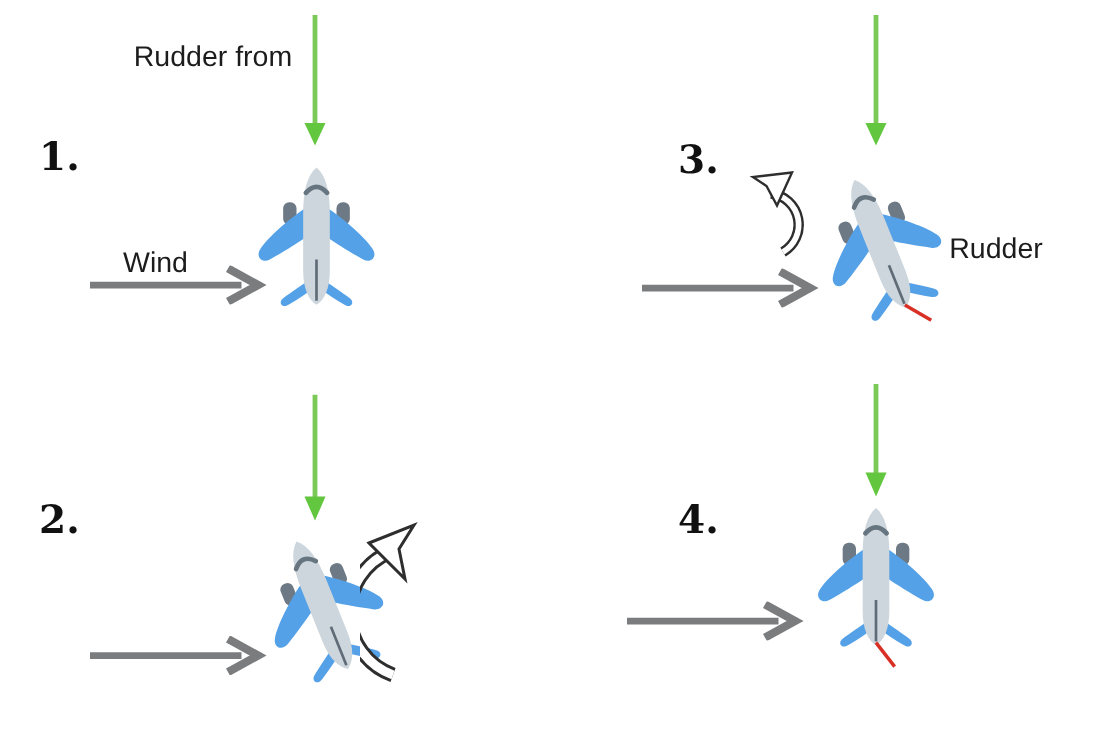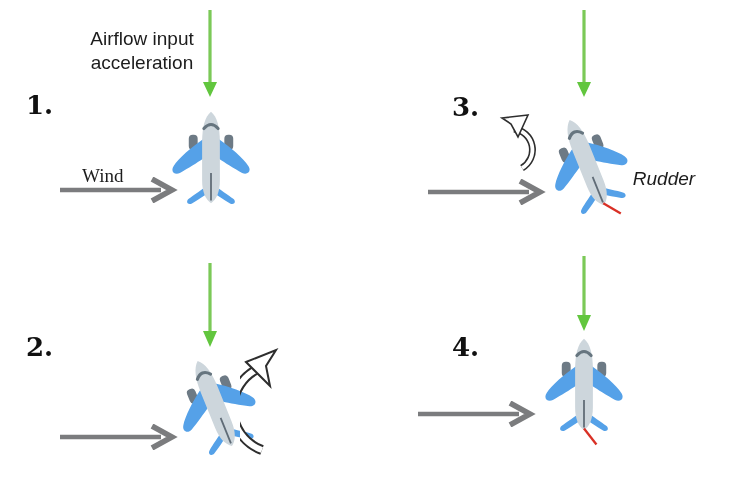--- a/index.html
+++ b/index.html
@@ -42,30 +42,29 @@
         <path d="M37,22 Q45,13 53,22" stroke="#66757f" stroke-width="3.5" fill="none" stroke-linecap="round"></path>
 
         <line x1="45" y1="72" x2="45" y2="103" stroke="#5f6b76" stroke-width="2"></line>
       </g>
     </defs>
   </svg>
 
   <div class="abs num" style="left:26px;top:92px;">1.</div>
 
   <div class="abs lbl" style="left:72px;top:27px;width:140px;">
-    <div>Airflow input</div>
-    <div>acceleration</div>
+    <div>Rudder from</div>
   </div>
 
   <svg class="abs" style="left:202px;top:10px;" width="16" height="88" viewBox="0 0 16 88">
     <line x1="8" y1="0" x2="8" y2="74" stroke="#7bc957" stroke-width="3.2"></line>
     <polygon points="1,72 15,72 8,87" fill="#62c63e"></polygon>
   </svg>
 
-  <div class="abs lbl lbl-left" style="left:82px;top:164px;font-family:Liberation Serif, serif;">Wind</div>
+  <div class="abs lbl lbl-left" style="left:82px;top:164px;">Wind</div>
 
   <svg class="abs" style="left:58px;top:177px;" width="120" height="26" viewBox="0 0 120 26">
     <line x1="2" y1="13" x2="103" y2="13" stroke="#7b7c7e" stroke-width="4.5"></line>
     <polyline points="94,2 114,13 94,24" fill="none" stroke="#7b7c7e" stroke-width="5.5"></polyline>
   </svg>
 
   <div class="abs plane-wrap" style="left:171px;top:109px;">
     <svg width="80" height="112" viewBox="0 0 90 126">
         <use href="#plane-symbol"></use>
       </svg>
@@ -89,21 +88,21 @@
     <polyline points="94,2 114,13 94,24" fill="none" stroke="#7b7c7e" stroke-width="5.5"></polyline>
   </svg>
 
   <div class="abs plane-wrap rot" style="left:547px;top:114px;">
     <svg width="80" height="112" viewBox="0 0 90 126">
       <use href="#plane-symbol"></use>
       <line x1="45" y1="104" x2="59" y2="122" stroke="#d93025" stroke-width="2.6"></line>
     </svg>
   </div>
 
-  <div class="abs lbl" style="left:608px;top:164px;width:112px;line-height:29px;font-style:italic;">
+  <div class="abs lbl" style="left:608px;top:152px;width:112px;line-height:29px;">
     <div>Rudder</div>
   </div>
 
   <div class="abs num" style="left:26px;top:334px;">2.</div>
 
   <svg class="abs" style="left:202px;top:263px;" width="16" height="85" viewBox="0 0 16 85">
     <line x1="8" y1="0" x2="8" y2="70" stroke="#7bc957" stroke-width="3.2"></line>
     <polygon points="1,68 15,68 8,84" fill="#62c63e"></polygon>
   </svg>
 

